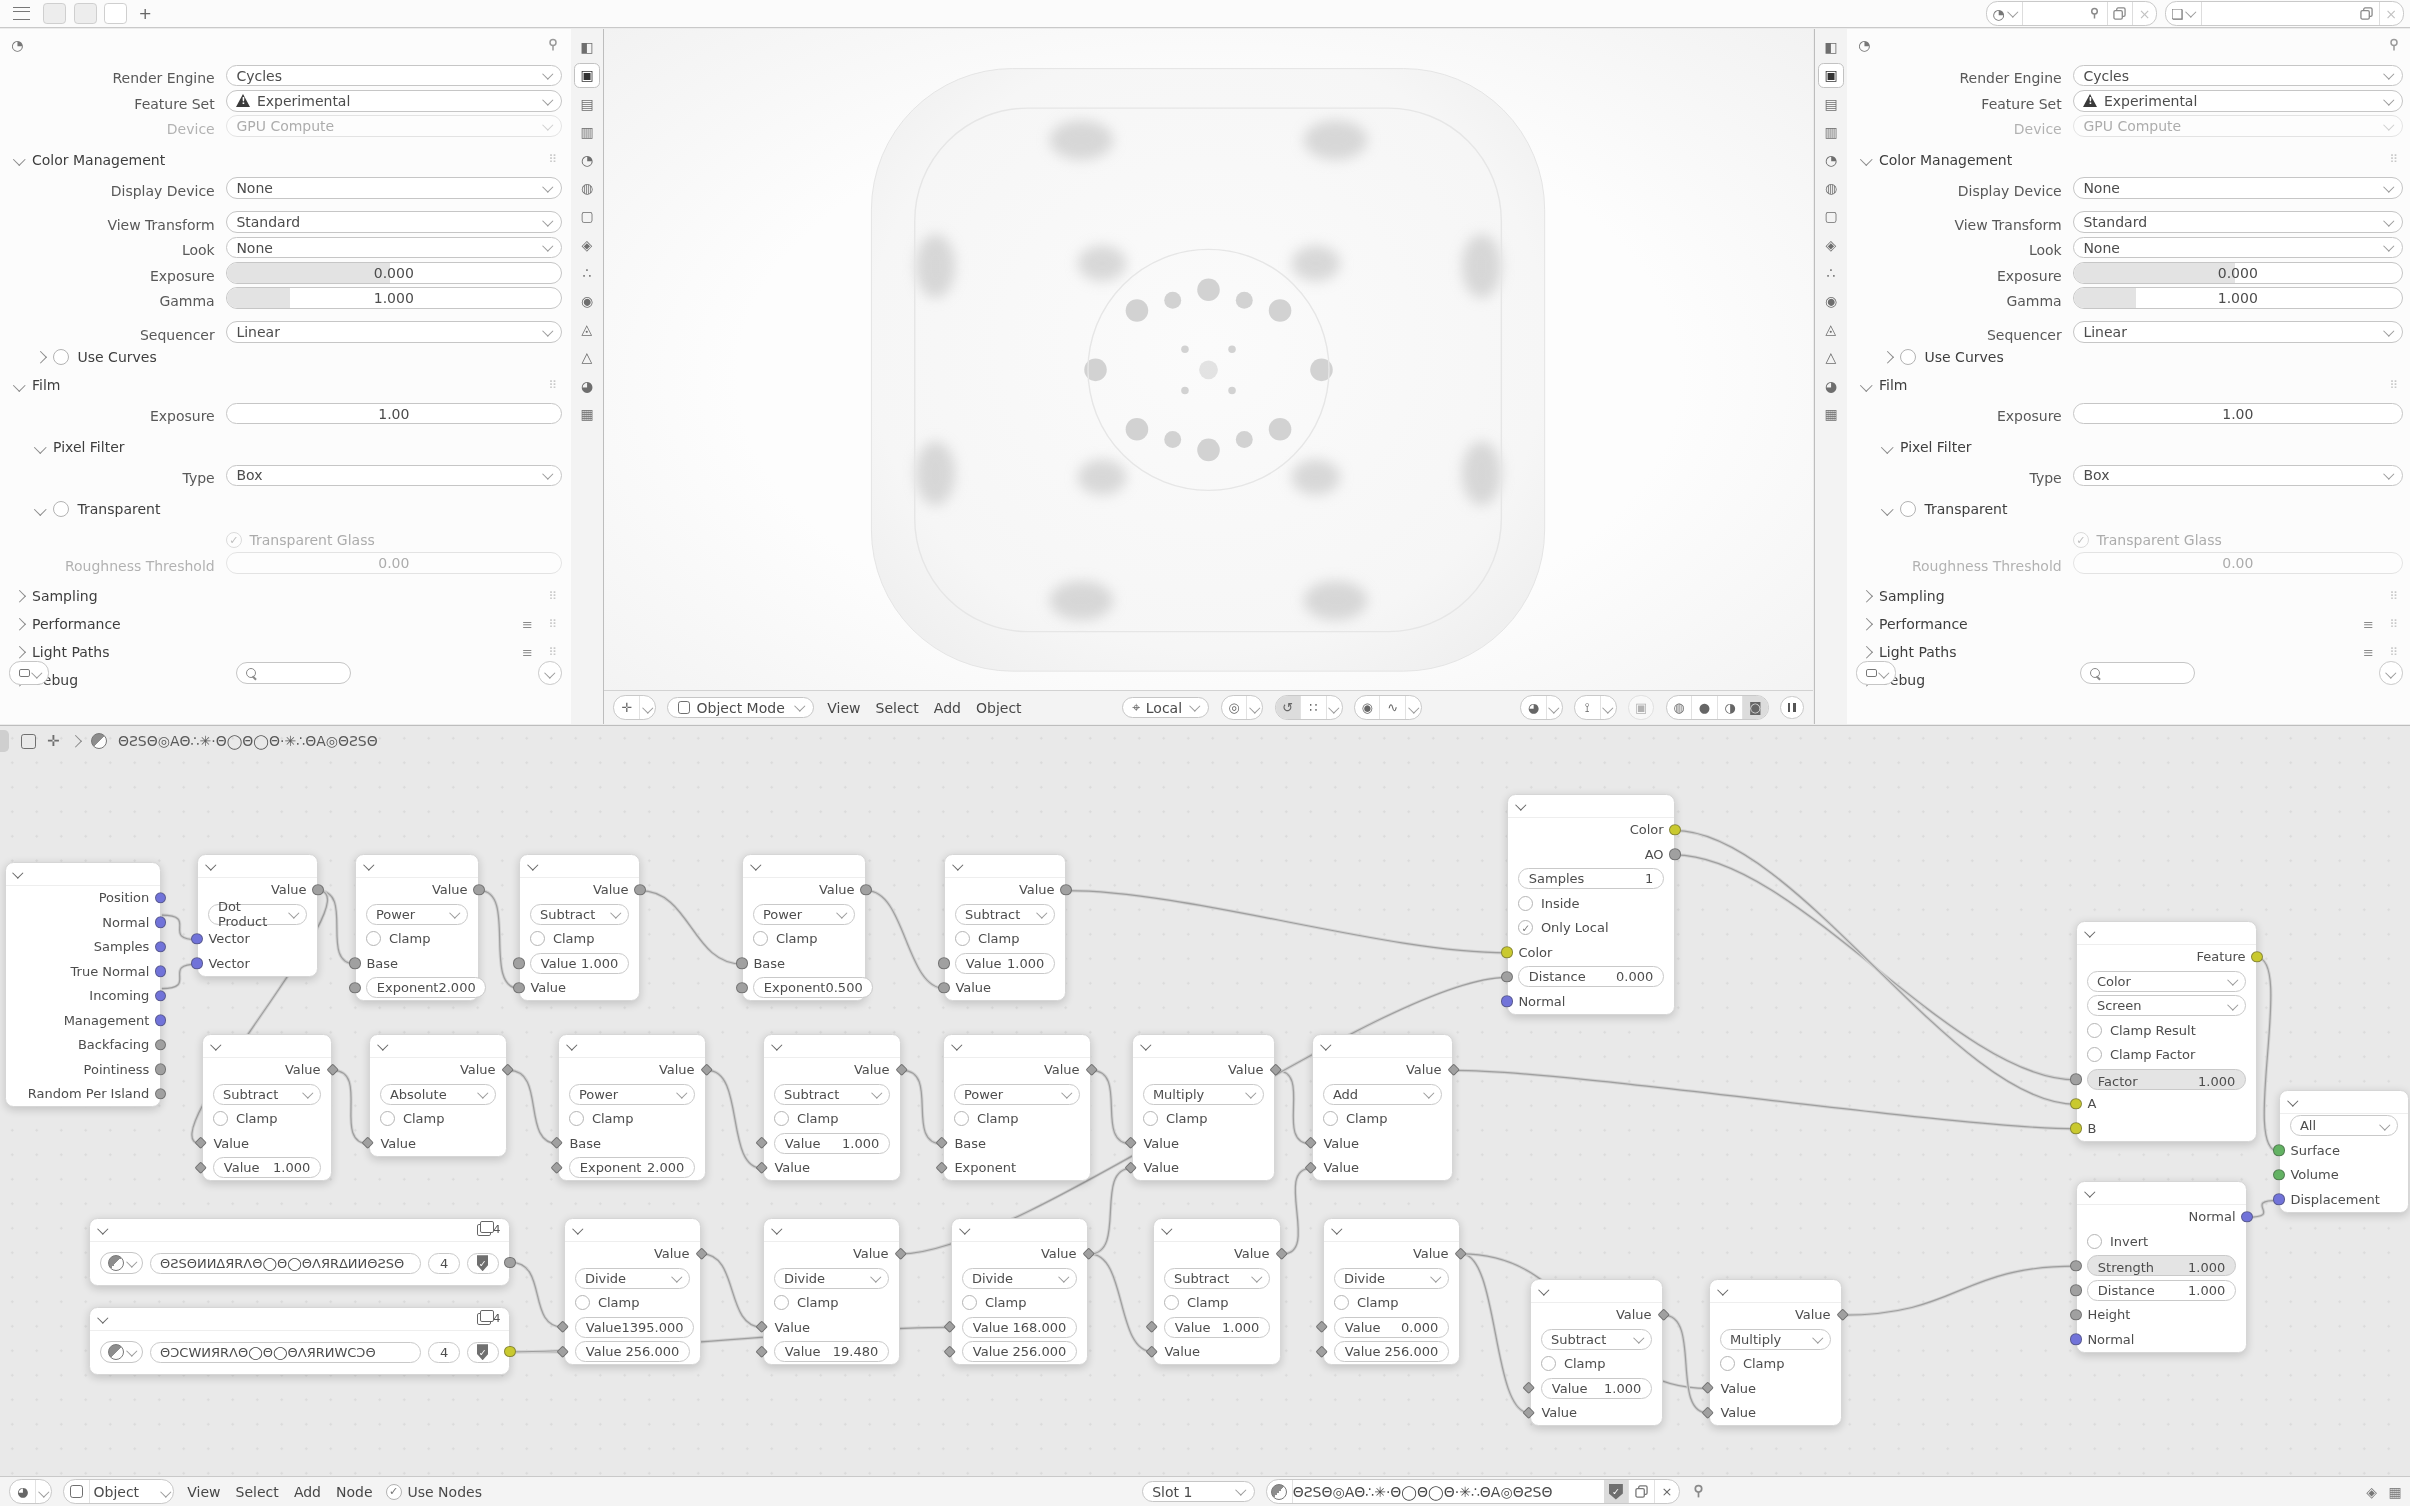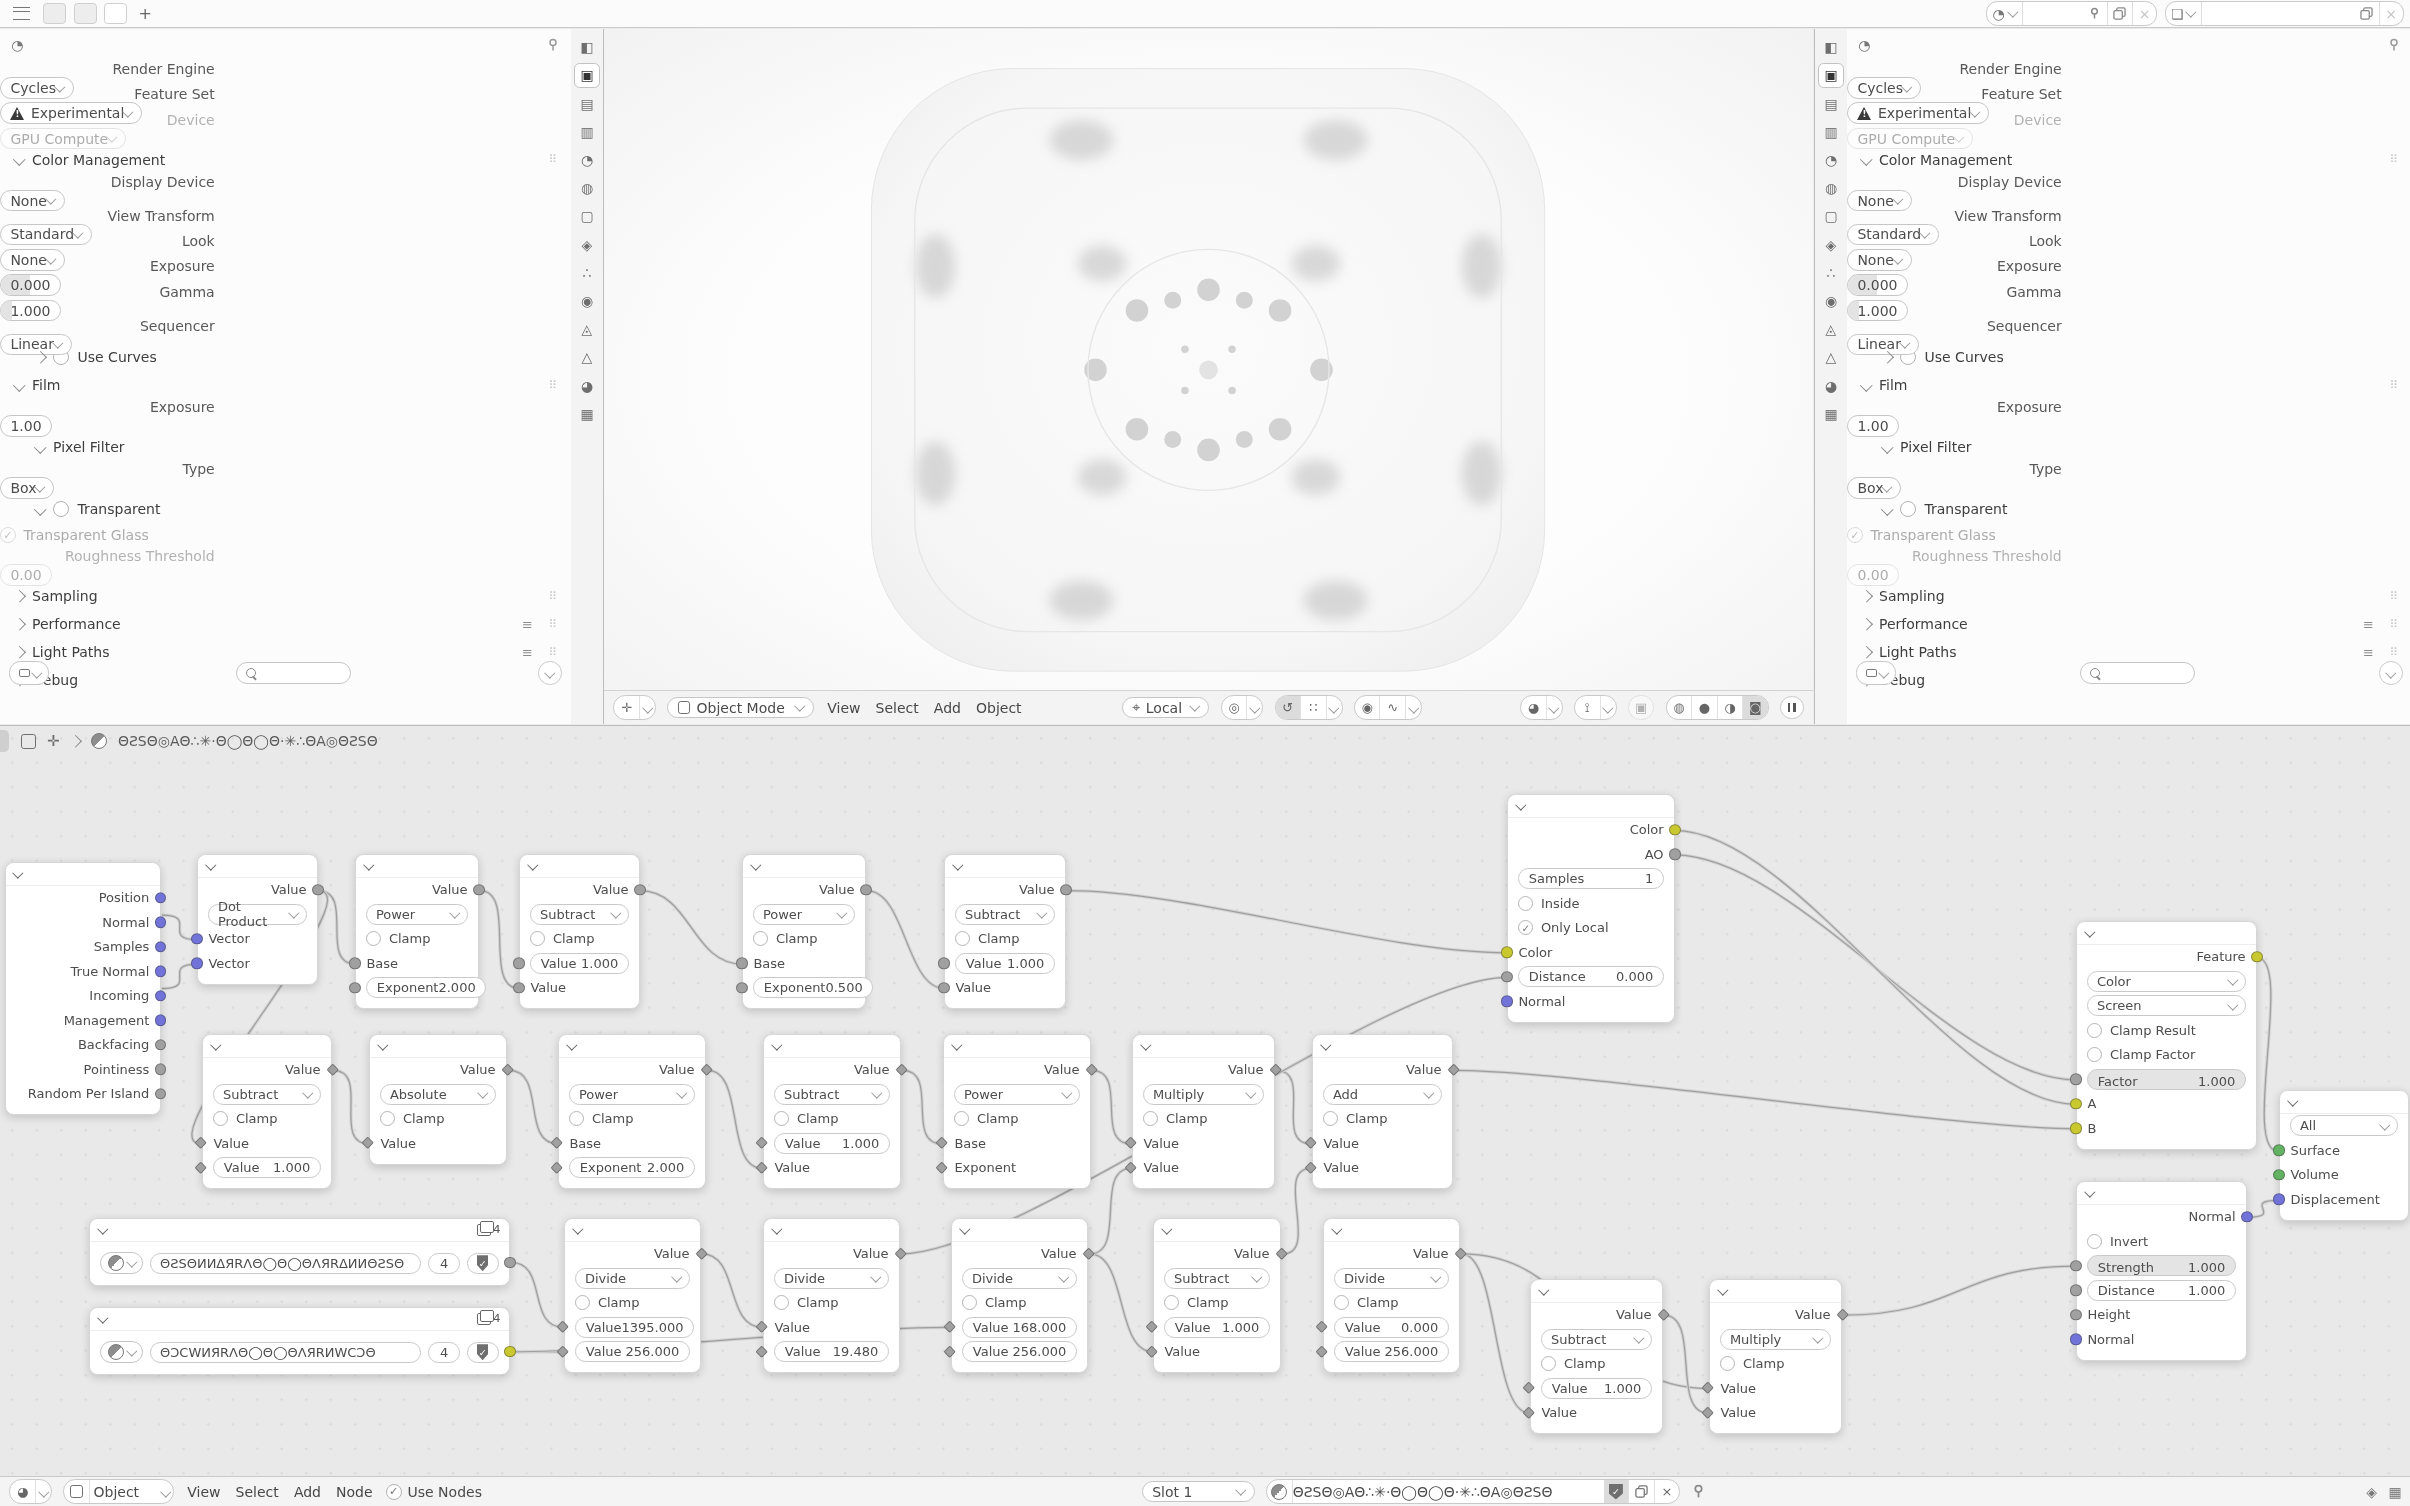--- a/index.html
+++ b/index.html
@@ -38,21 +38,21 @@
     background:linear-gradient(135deg,#8d8d8d 50%,#fdfdfd 50%);}
   svg.mini{display:block;}
   
   .props{top:29px;height:695px;background:#fcfcfc;}
   .ptabs{position:absolute;top:0;bottom:0;width:32px;background:#f3f3f3;display:flex;flex-direction:column;
     align-items:center;padding-top:5.6px;gap:2.8px;box-sizing:border-box;}
   .ptab{width:26px;height:25.4px;display:flex;align-items:center;justify-content:center;color:#6e6e6e;font-size:14px;border-radius:5.6px;}
   .ptab.active{background:#fff;border:0.9px solid #c2c2c2;color:#333;box-sizing:border-box;}
   .pcontent{position:absolute;top:0;bottom:34px;overflow:hidden;}
   .phead{height:32px;display:flex;align-items:center;padding:0 11.3px;color:#777;}
-  .prow{display:flex;align-items:flex-start;height:25.4px;flex-direction:column;}
+  .prow{display:flex;align-items:flex-end;height:25.4px;}
   .plabel{width:226px;text-align:right;padding-right:11.3px;color:#585858;flex:none;box-sizing:border-box;}
   .pwidget{flex:1;margin-right:9.4px;}
   .sliderfill{position:absolute;left:0;top:0;bottom:0;background:#e3e3e3;}
   .ptext-c{position:relative;width:100%;text-align:center;color:#4c4c4c;}
   .ptext-l{position:relative;color:#4c4c4c;white-space:nowrap;}
   .psection{display:flex;align-items:center;gap:8.5px;height:28px;padding:0 13px 0 15px;color:#3e3e3e;}
   .psection .lbl{font-weight:normal;}
   .psub{padding-left:36px;}
   .pfoot{position:absolute;left:0;right:0;bottom:0;height:34px;display:flex;align-items:center;padding:0 9.4px;gap:9.4px;box-sizing:border-box;}
   .searchpill{width:115px;height:21.7px;border:0.9px solid #c6c6c6;border-radius:11.3px;background:#fff;display:flex;align-items:center;padding-left:8.5px;box-sizing:border-box;}
@@ -74,21 +74,21 @@
     background-image:radial-gradient(#dadada 1px,transparent 1.2px);background-size:24.5px 24.5px;}
   #links{position:absolute;left:0;top:0;width:2411px;height:751px;pointer-events:none;}
   #pathbar{position:absolute;left:0;top:0;right:0;height:30px;display:flex;align-items:center;gap:11.3px;padding:0 13px;color:#5a5a5a;}
   .grabtab{width:9.4px;height:22.6px;background:#cfcfcf;border-radius:0 4.7px 4.7px 0;margin-left:-13px;}
   .node{position:absolute;background:#fff;border-radius:8.5px;border:0.9px solid #d6d6d6;
     box-shadow:0 2.8px 8.5px rgba(0,0,0,.16);box-sizing:border-box;z-index:2;}
   .nhead{height:21.7px;display:flex;align-items:center;padding:0 8.5px;border-bottom:0.9px solid #eee;}
   .nchev{width:6.6px;height:6.6px;border-right:1.6px solid #666;border-bottom:1.6px solid #666;transform:rotate(45deg);margin-top:-2.8px;}
   .nrow{position:relative;height:24.5px;display:flex;align-items:center;padding:0 10.4px;font-size:13px;color:#4d4d4d;}
   .nrow.outr{justify-content:flex-end;}
-  .nbody{padding-bottom:8px;}
+  .nbody{padding-bottom:0;}
   .socket{position:absolute;top:50%;width:11.3px;height:11.3px;border-radius:50%;border:0.9px solid rgba(60,60,60,.45);
     transform:translateY(-50%);box-sizing:border-box;z-index:3;}
   .socket.sin{left:-6.6px;}
   .socket.sout{right:-6.6px;}
   .socket.dia{width:9.4px;height:9.4px;border-radius:1.9px;transform:translateY(-50%) rotate(45deg);}
   .ndd{flex:1;height:21px;border:0.9px solid #c9c9c9;border-radius:10.4px;background:#fff;display:flex;align-items:center;
     padding:0 8.5px;box-sizing:border-box;color:#4d4d4d;}
   .nfield{flex:1;height:21px;border:0.9px solid #c9c9c9;border-radius:10.4px;background:#fff;display:flex;align-items:center;
     justify-content:space-between;padding:0 9.4px;box-sizing:border-box;}
   .nfield.filled{background:#e4e4e4;align-items:flex-end;}

